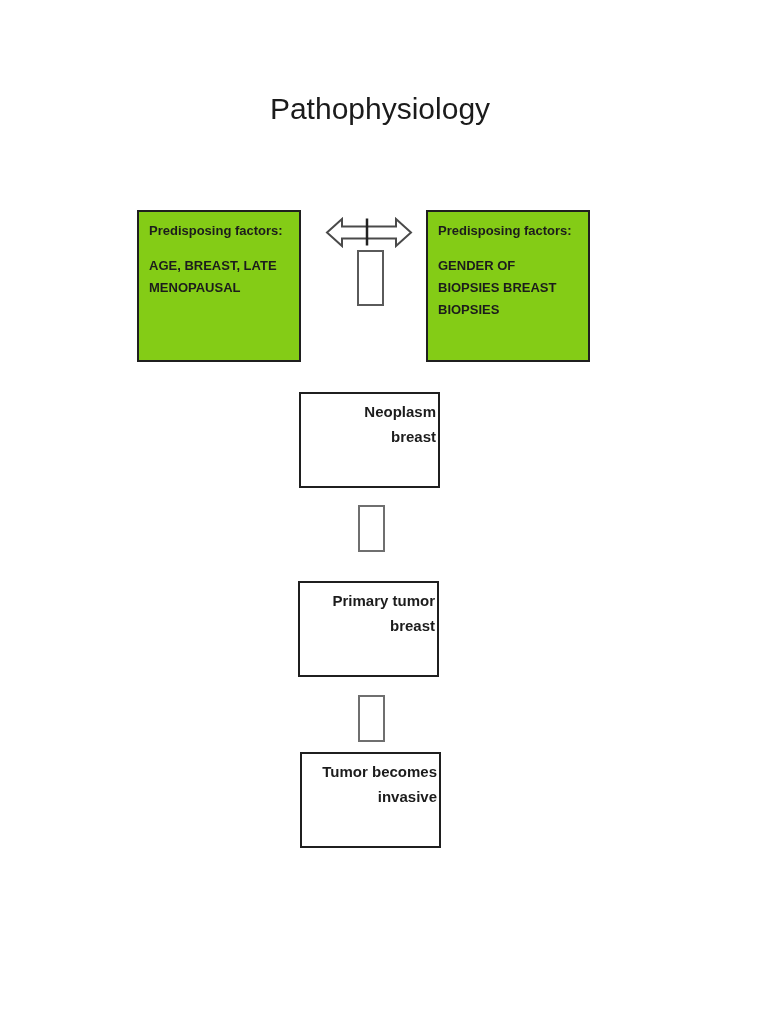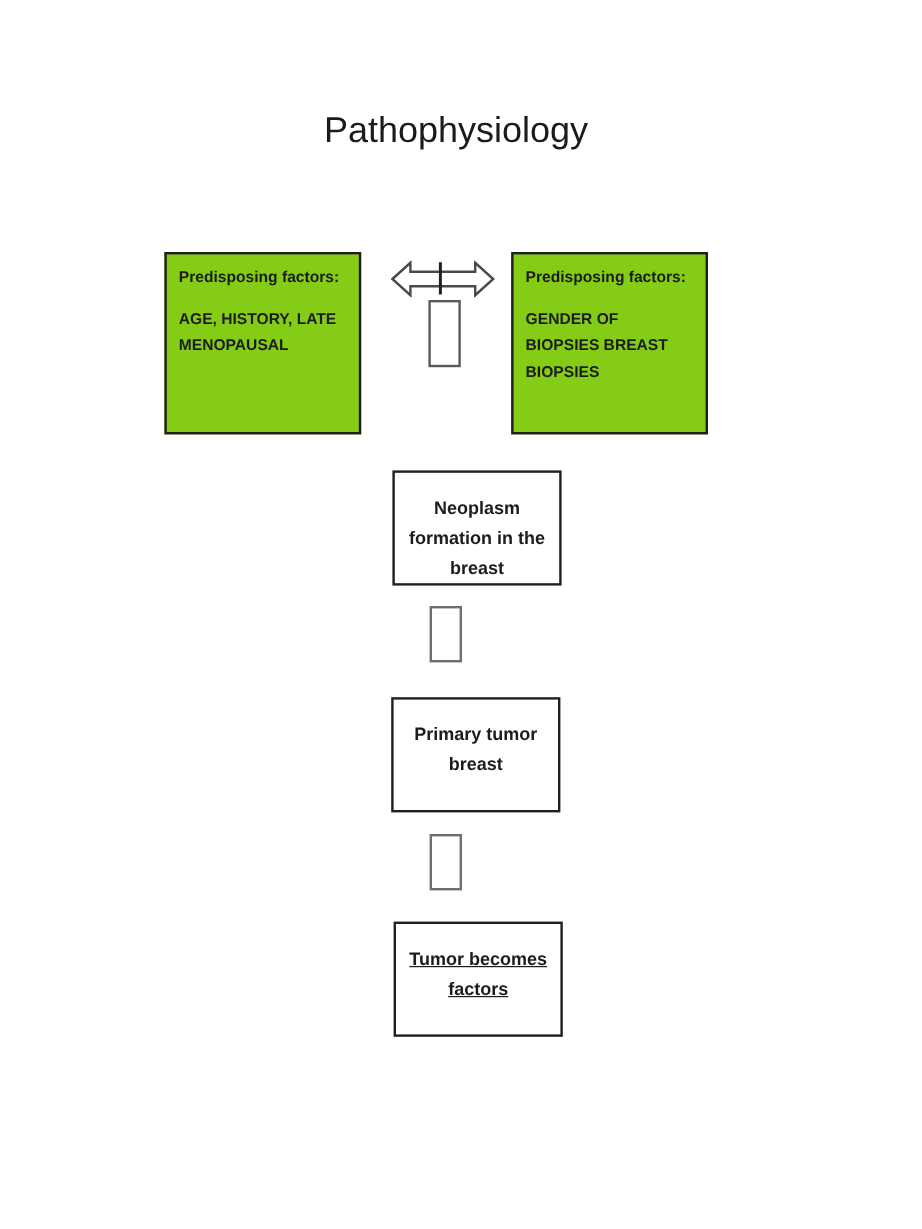--- a/index.html
+++ b/index.html
@@ -70,45 +70,44 @@
   .connector-2 { left: 358px; top: 505px; height: 47px; }
   .connector-3 { left: 358px; top: 695px; height: 47px; }
 
   .flow-box {
     position: absolute;
     box-sizing: border-box;
     width: 141px;
     height: 96px;
     border: 2px solid #1f1f1f;
     background: #ffffff;
-    padding: 17px 2px 0 2px;
-    text-align: center;
+    padding: 5px 2px 0 2px;
+    text-align: right;
     font-size: 15px;
     font-weight: 700;
     color: #1c1c1c;
-    margin-left: 28px;
   }
   .flow-box .fline {
     line-height: 25px;
     white-space: nowrap;
   }
   .flow-neoplasm { left: 299px; top: 392px; }
   .flow-primary  { left: 298px; top: 581px; }
-  .flow-invasive { left: 300px; top: 768px; text-decoration: underline; }
+  .flow-invasive { left: 300px; top: 752px; }
 </style>
 </head>
 <body>
 
 <div class="page">
 
   <h1 class="title">Pathophysiology</h1>
 
   <div class="factor-box box-left">
     <div class="heading">Predisposing factors:</div>
-    <div class="line">AGE, HISTORY, LATE</div>
+    <div class="line">AGE, BREAST, LATE</div>
     <div class="line">MENOPAUSAL</div>
   </div>
 
   <div class="arrow-wrap">
     <svg width="88" height="31" viewBox="0 0 88 31">
       <polygon points="2,15.5 17,2 17,9.5 71,9.5 71,2 86,15.5 71,29 71,21.5 17,21.5 17,29" fill="#ffffff" stroke="#4a4a4a" stroke-width="2" stroke-linejoin="miter"></polygon>
       <line x1="42" y1="1.5" x2="42" y2="28.5" stroke="#222222" stroke-width="2.5"></line>
     </svg>
   </div>
 
@@ -116,31 +115,30 @@
     <div class="heading">Predisposing factors:</div>
     <div class="line">GENDER OF</div>
     <div class="line">BIOPSIES BREAST</div>
     <div class="line">BIOPSIES</div>
   </div>
 
   <div class="connector connector-1"></div>
 
   <div class="flow-box flow-neoplasm">
     <div class="fline">Neoplasm</div>
-    <div class="fline">formation in the</div>
     <div class="fline">breast</div>
   </div>
 
   <div class="connector connector-2"></div>
 
   <div class="flow-box flow-primary">
     <div class="fline">Primary tumor</div>
     <div class="fline">breast</div>
   </div>
 
   <div class="connector connector-3"></div>
 
   <div class="flow-box flow-invasive">
     <div class="fline">Tumor becomes</div>
-    <div class="fline">factors</div>
+    <div class="fline">invasive</div>
   </div>
 
 </div>
 
 </body></html>

